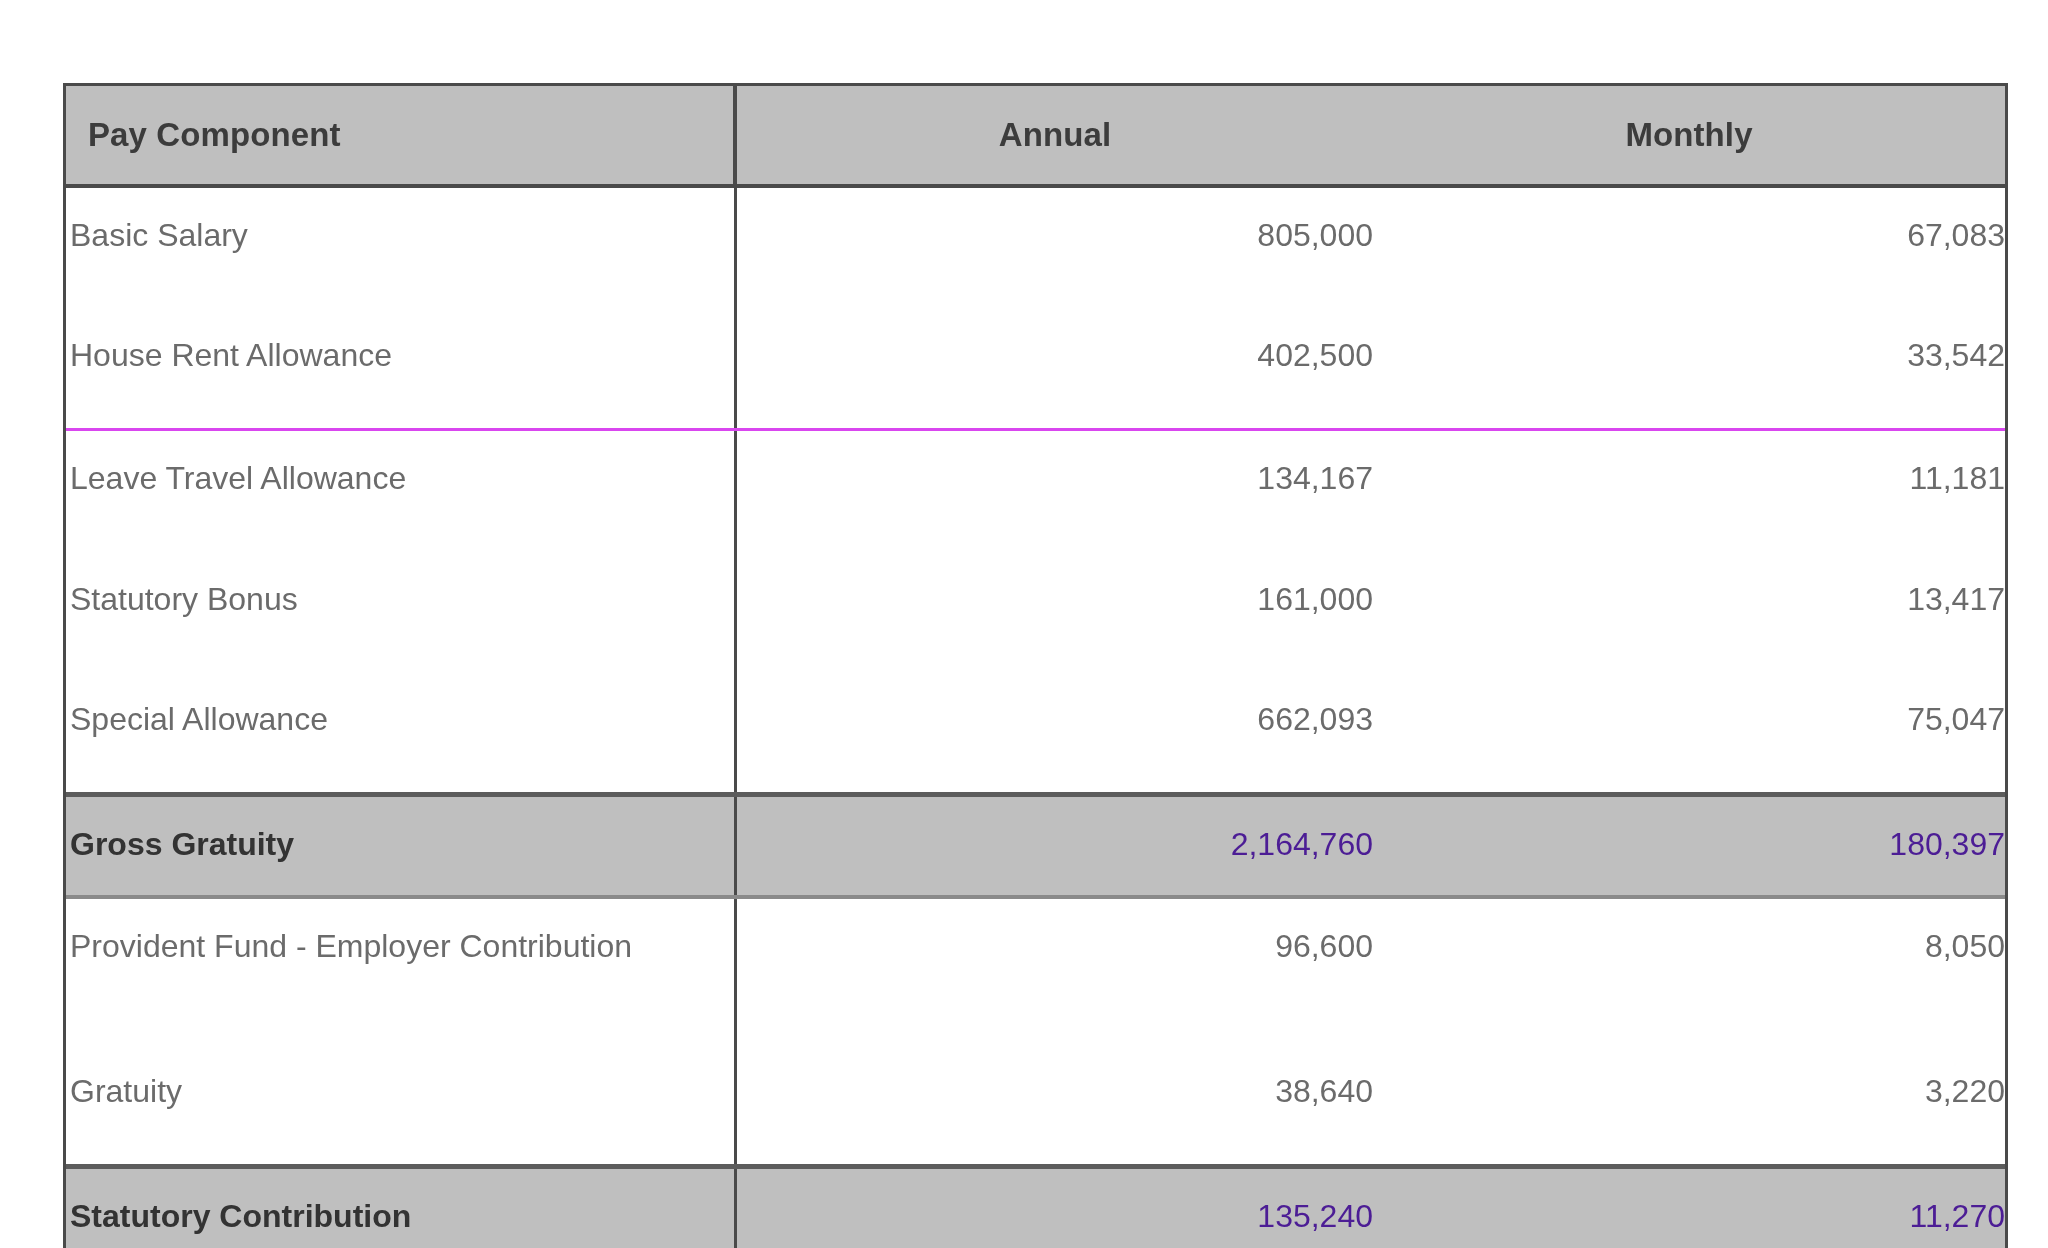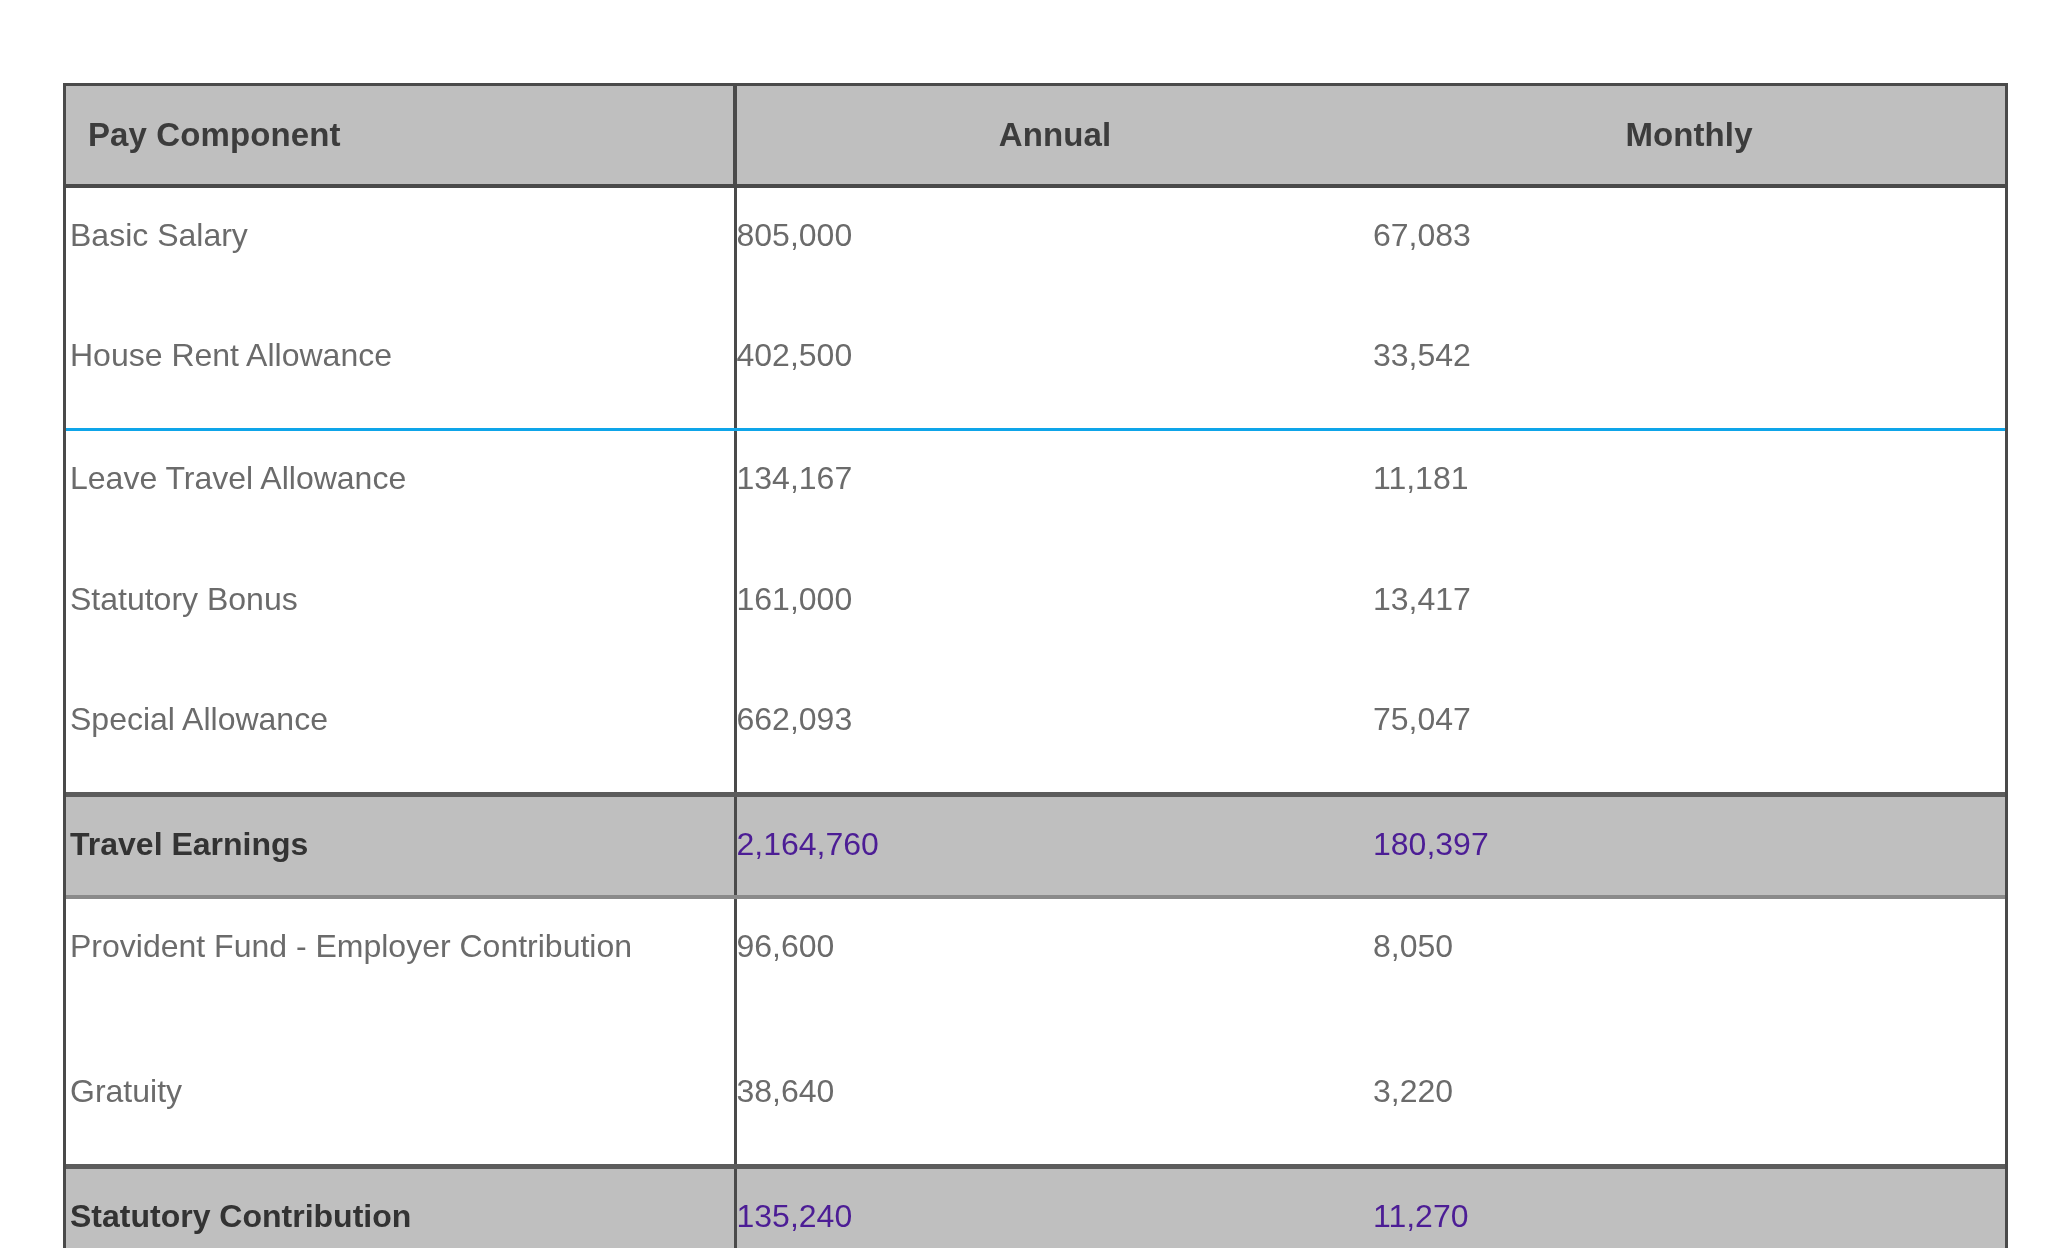--- a/index.html
+++ b/index.html
@@ -71,26 +71,26 @@
     background: #ffffff;
     line-height: 1.32;
   }
   tbody td.cell-label {
     text-align: left;
     padding-left: 4px;
     padding-right: 30px;
     border-right: 3px solid #4a4a4a;
   }
   tbody td.cell-num {
-    text-align: left;
+    text-align: right;
   }
 
   
   tbody tr.rule-under td {
-    border-bottom: 3px solid #0ea5e9;
+    border-bottom: 3px solid #d946ef;
   }
 
   tbody tr.summary-row td {
     background: #bfbfbf;
     color: #3c3c3c;
     padding-top: 26px;
     padding-bottom: 30px;
   }
   tbody tr.summary-row td.cell-label {
     font-weight: bold;
@@ -161,21 +161,21 @@
           <td class="cell-num">13,417</td>
         </tr>
 
         <tr class="tall">
           <td class="cell-label">Special Allowance</td>
           <td class="cell-num">662,093</td>
           <td class="cell-num">75,047</td>
         </tr>
 
         <tr class="summary-row top-rule bottom-rule">
-          <td class="cell-label">Travel Earnings</td>
+          <td class="cell-label">Gross Gratuity</td>
           <td class="cell-num">2,164,760</td>
           <td class="cell-num">180,397</td>
         </tr>
 
         <tr class="wrap-row">
           <td class="cell-label">Provident Fund - Employer Contribution</td>
           <td class="cell-num">96,600</td>
           <td class="cell-num">8,050</td>
         </tr>
 

